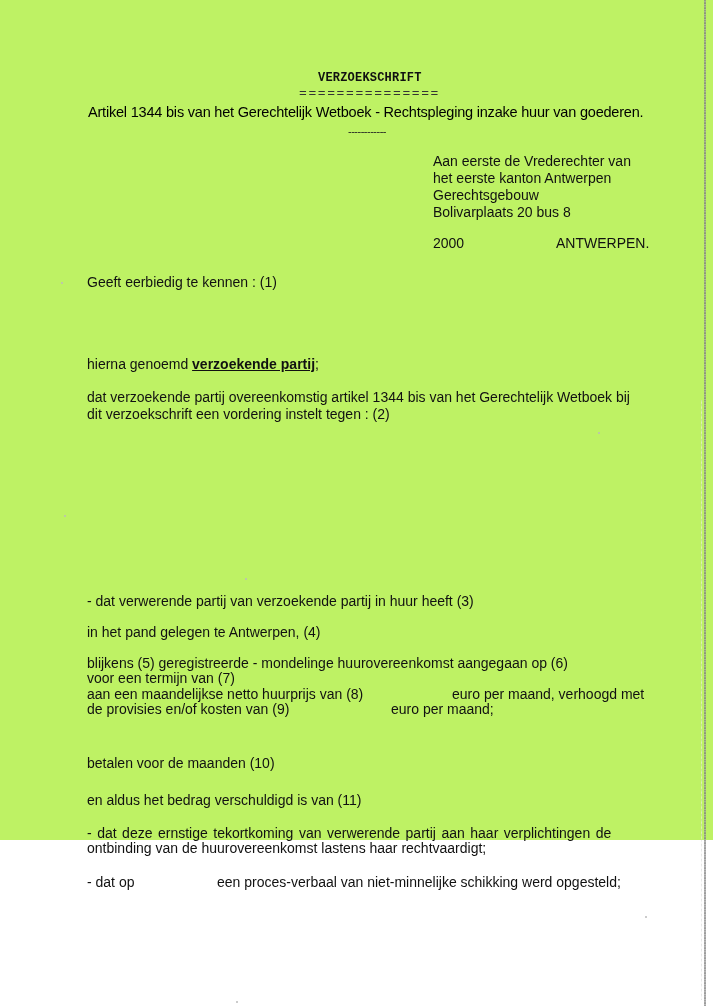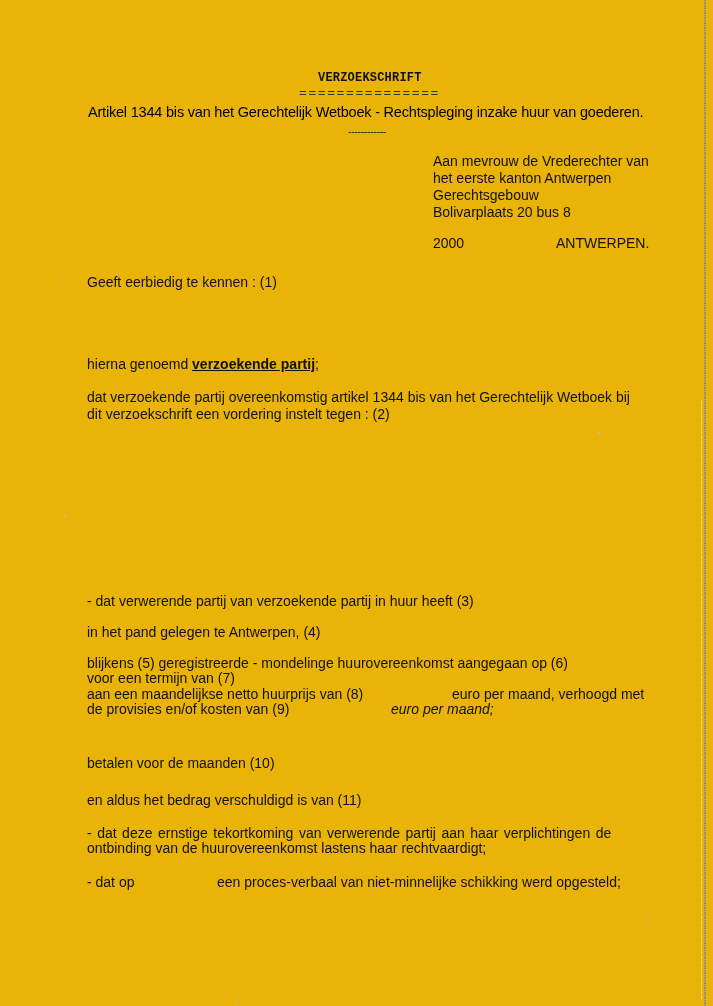--- a/index.html
+++ b/index.html
@@ -1,17 +1,17 @@
 <!DOCTYPE html>
 <html><head>
 <meta charset="utf-8">
 <style>
   html, body { margin: 0; padding: 0; background: #ffffff; }
   body { width: 713px; height: 1006px; position: relative; overflow: hidden; }
-  .page { position: absolute; left: 0; top: 0; width: 713px; height: 1006px; background: #eab308; }
+  .page { position: absolute; left: 0; top: 0; width: 713px; height: 840px; background: #bef264; }
   .line {
     position: absolute;
     white-space: nowrap;
     font-family: "Liberation Sans", sans-serif;
     font-size: 14px;
     line-height: 16px;
     color: #111;
   }
   .mono {
     font-family: "Liberation Mono", monospace;
@@ -44,21 +44,21 @@
 <body>
 
 <div class="page">
 
   <div class="line mono" style="left:318px; top:70px;">VERZOEKSCHRIFT</div>
   <div class="line eq" style="left:299px; top:86px;">===============</div>
   <div class="line subtitle" style="left:88px; top:104px;">Artikel 1344 bis van het Gerechtelijk Wetboek - Rechtspleging inzake huur van goederen.</div>
   <div class="line dashes" style="left:348px; top:123px;">------------</div>
 
   <div>
-    <div class="line" style="left:433px; top:153px;">Aan mevrouw de Vrederechter van</div>
+    <div class="line" style="left:433px; top:153px;">Aan eerste de Vrederechter van</div>
     <div class="line" style="left:433px; top:170px;">het eerste kanton Antwerpen</div>
     <div class="line" style="left:433px; top:187px;">Gerechtsgebouw</div>
     <div class="line" style="left:433px; top:204px;">Bolivarplaats 20 bus 8</div>
     <div class="line" style="left:433px; top:235px;">2000</div>
     <div class="line" style="left:536px; top:235px;margin-left:20px;">ANTWERPEN.</div>
   </div>
 
   <div class="line" style="left:87px; top:274px;">Geeft eerbiedig te kennen : (1)</div>
 
   <div class="line" style="left:87px; top:356px;">
@@ -70,21 +70,21 @@
 
 
   <div class="line" style="left:87px; top:593px;">- dat verwerende partij van verzoekende partij in huur heeft (3)</div>
   <div class="line" style="left:87px; top:624px;">in het pand gelegen te Antwerpen, (4)</div>
 
   <div class="line" style="left:87px; top:655px;">blijkens (5) geregistreerde - mondelinge huurovereenkomst aangegaan op (6)</div>
   <div class="line" style="left:87px; top:670px;">voor een termijn van (7)</div>
   <div class="line" style="left:87px; top:686px;">aan een maandelijkse netto huurprijs van (8)</div>
   <div class="line" style="left:452px; top:686px;">euro per maand, verhoogd met</div>
   <div class="line" style="left:87px; top:701px;">de provisies en/of kosten van (9)</div>
-  <div class="line" style="left:391px; top:701px;font-style:italic;">euro per maand;</div>
+  <div class="line" style="left:391px; top:701px;">euro per maand;</div>
 
   <div class="line" style="left:87px; top:755px;">betalen voor de maanden (10)</div>
 
   <div class="line" style="left:87px; top:792px;">en aldus het bedrag verschuldigd is van (11)</div>
 
   <div class="line" style="left:87px; top:840px;">ontbinding van de huurovereenkomst lastens haar rechtvaardigt;</div>
   <div class="line" style="left:87px; top:825px; word-spacing:1.6px;">- dat deze ernstige tekortkoming van verwerende partij aan haar verplichtingen de</div>
 
   <div class="line" style="left:87px; top:874px;">- dat op</div>
   <div class="line" style="left:217px; top:874px;">een proces-verbaal van niet-minnelijke schikking werd opgesteld;</div>

